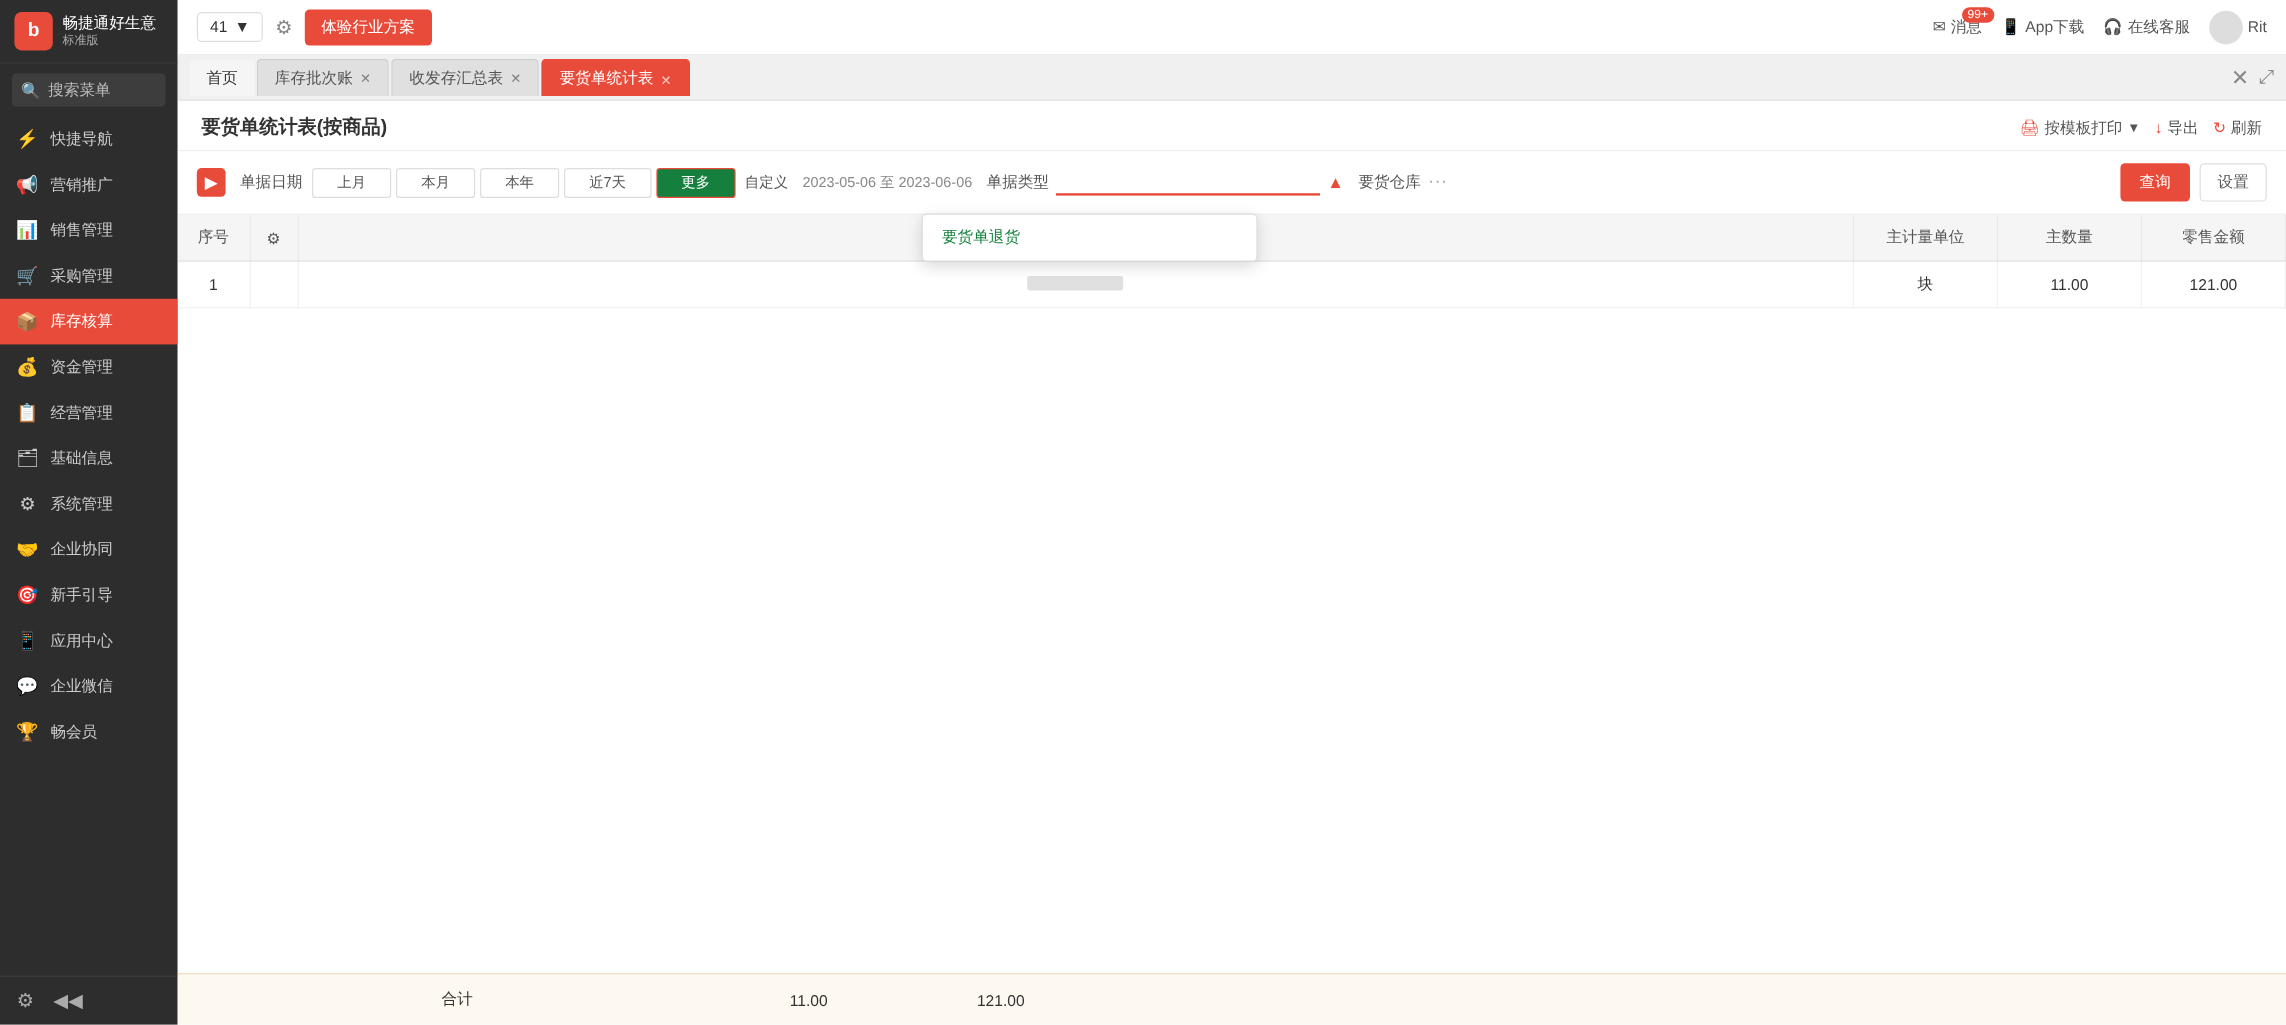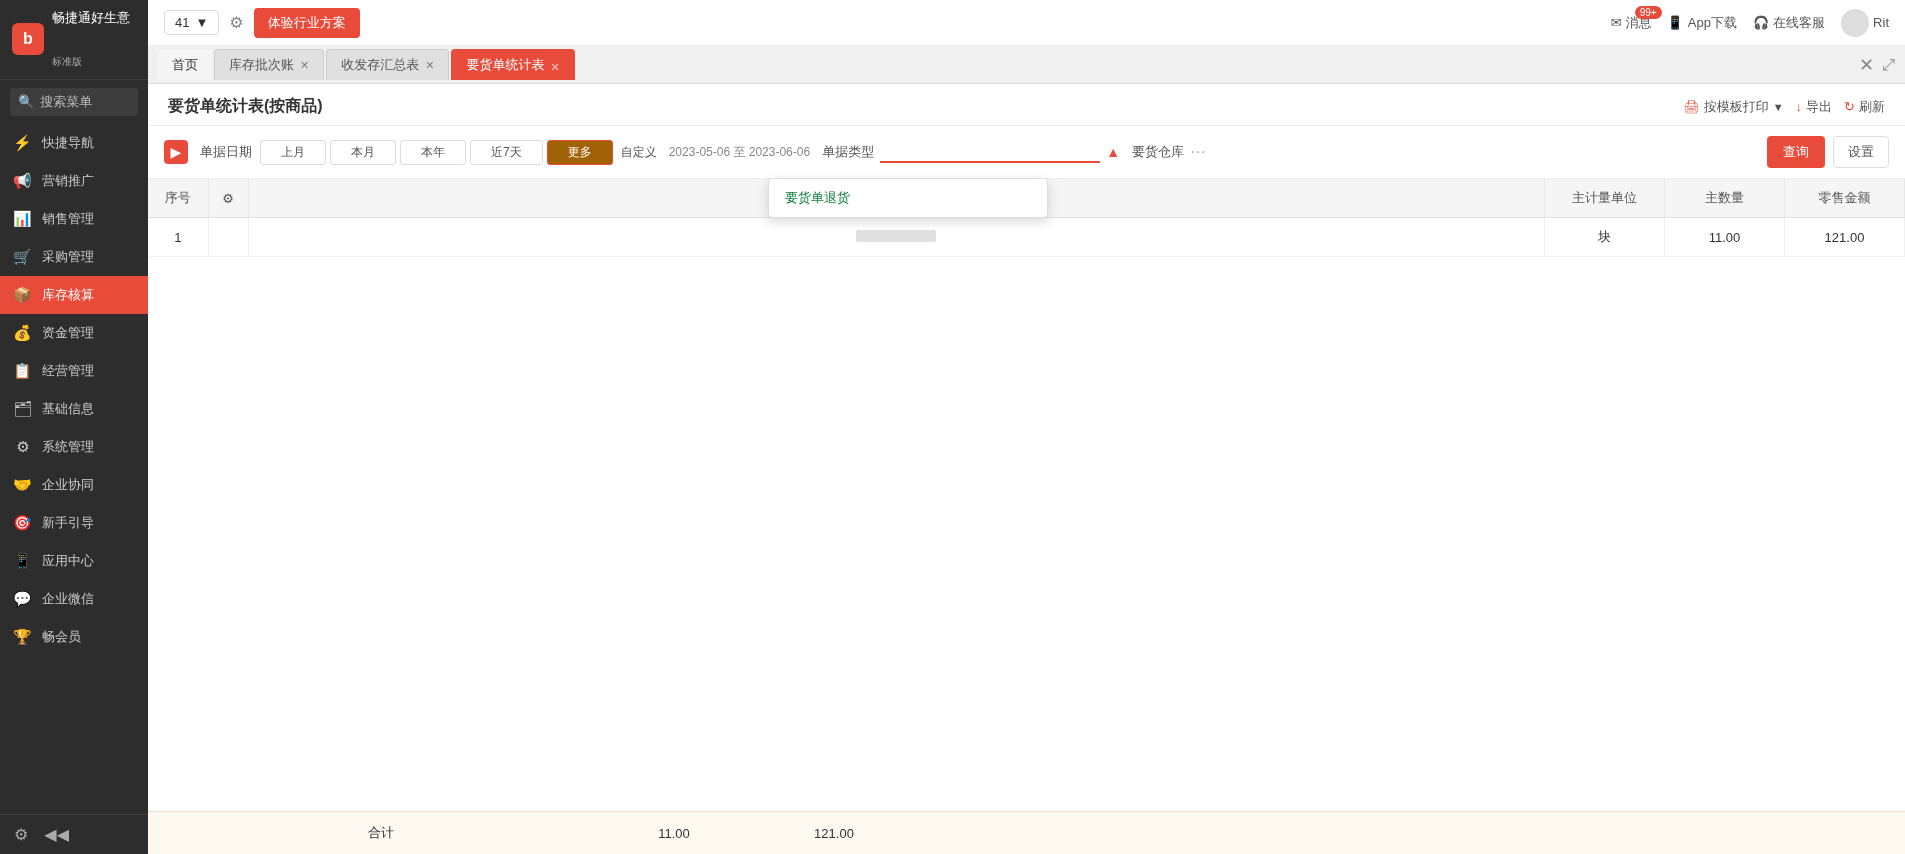--- a/index.html
+++ b/index.html
@@ -23,21 +23,21 @@
       gap: 8px;
     }
     .sidebar-logo-icon {
       width: 32px; height: 32px;
       background: #e84b3a;
       border-radius: 6px;
       display: flex; align-items: center; justify-content: center;
       color: white; font-weight: bold; font-size: 16px;
     }
     .sidebar-logo-text { color: white; font-size: 13px; line-height: 1.3; }
-    .sidebar-logo-sub { color: #aaa; font-size: 10px; margin-top: 28px; }
+    .sidebar-logo-sub { color: #aaa; font-size: 10px; }
     .sidebar-search {
       display: flex;
       align-items: center;
       margin: 8px 10px;
       background: #3d3d3d;
       border-radius: 4px;
       padding: 5px 8px;
       color: #bbb;
       gap: 6px;
       cursor: pointer;
@@ -259,21 +259,21 @@
     .filter-date-btn {
       padding: 3px 20px;
       border: 1px solid #ddd;
       border-radius: 3px;
       cursor: pointer;
       font-size: 12px;
       color: #555;
       background: white;
     }
     .filter-date-btn.more {
-      background: #a16207;
+      background: #15803d;
       color: white;
       border-color: #e84b3a;
     }
     .filter-date-range {
       font-size: 12px;
       color: #888;
       margin-left: 4px;
     }
     .filter-custom {
       font-size: 12px;

